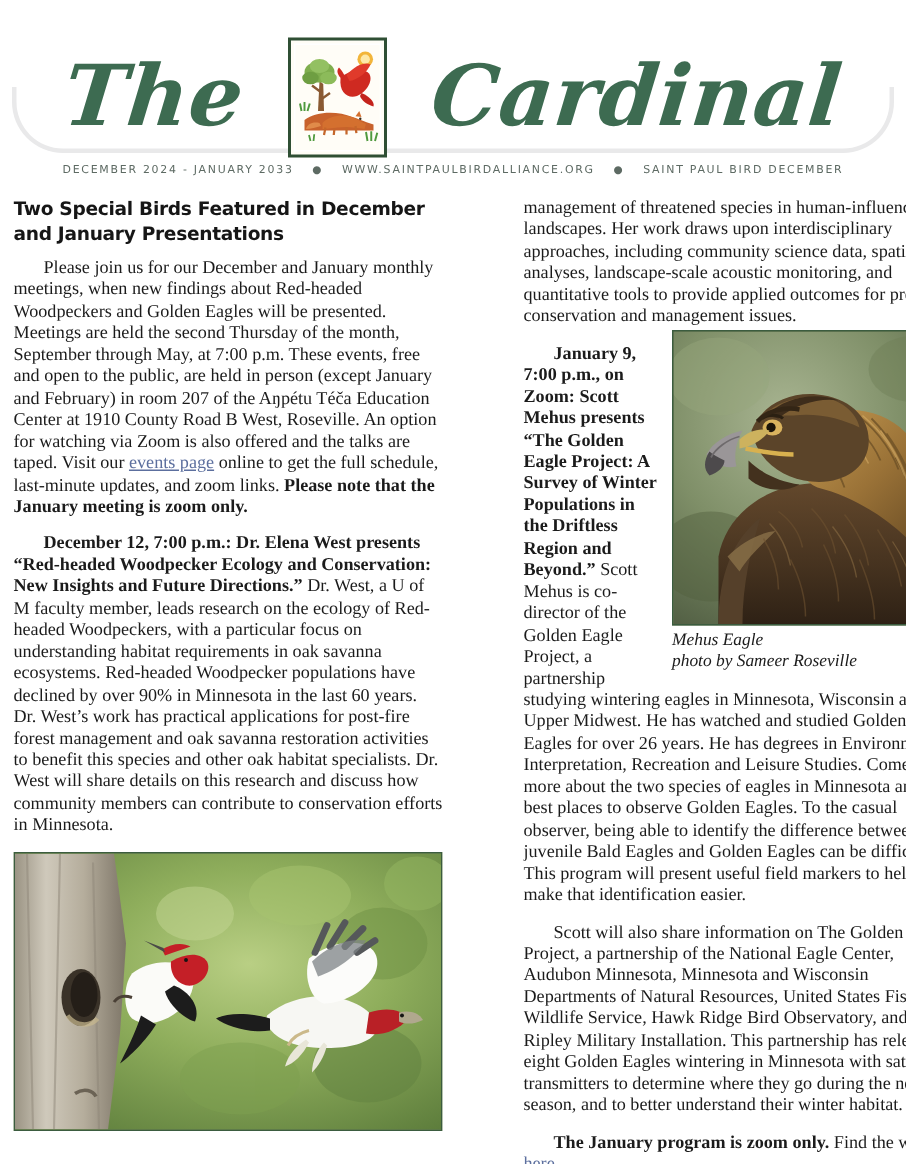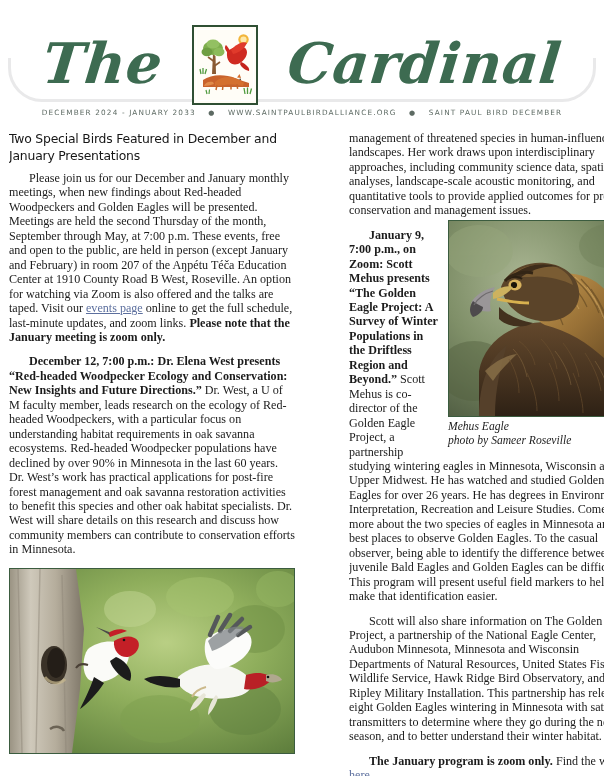--- a/index.html
+++ b/index.html
@@ -106,21 +106,21 @@
     top: 0;
     width: 286px;
     height: 645px;
     overflow: hidden;
   }
   #col-left  { left: 9px; }
   #col-right { left: 307px; width: 288px; margin-left: 42px; }
 
   h1.headline {
     font-family: "DejaVu Sans", sans-serif;
-    font-weight: normal;
+    font-weight: bold;
     font-size: 12.4px;
     line-height: 16.5px;
     margin: 0 0 7px 0;
     color: #161616;
     letter-spacing: -0.2px;
   }
 
   p.body {
     margin: 0;
     font-size: 12.1px;

